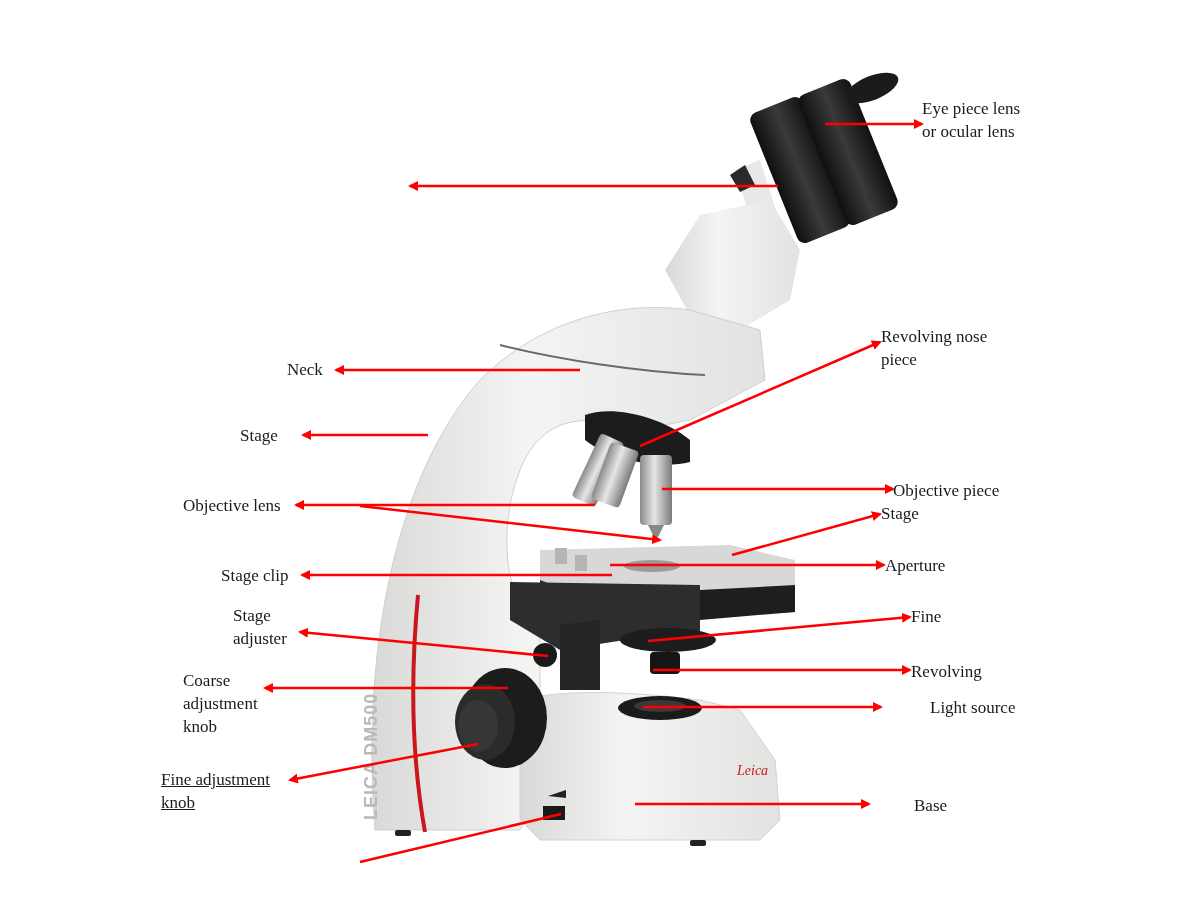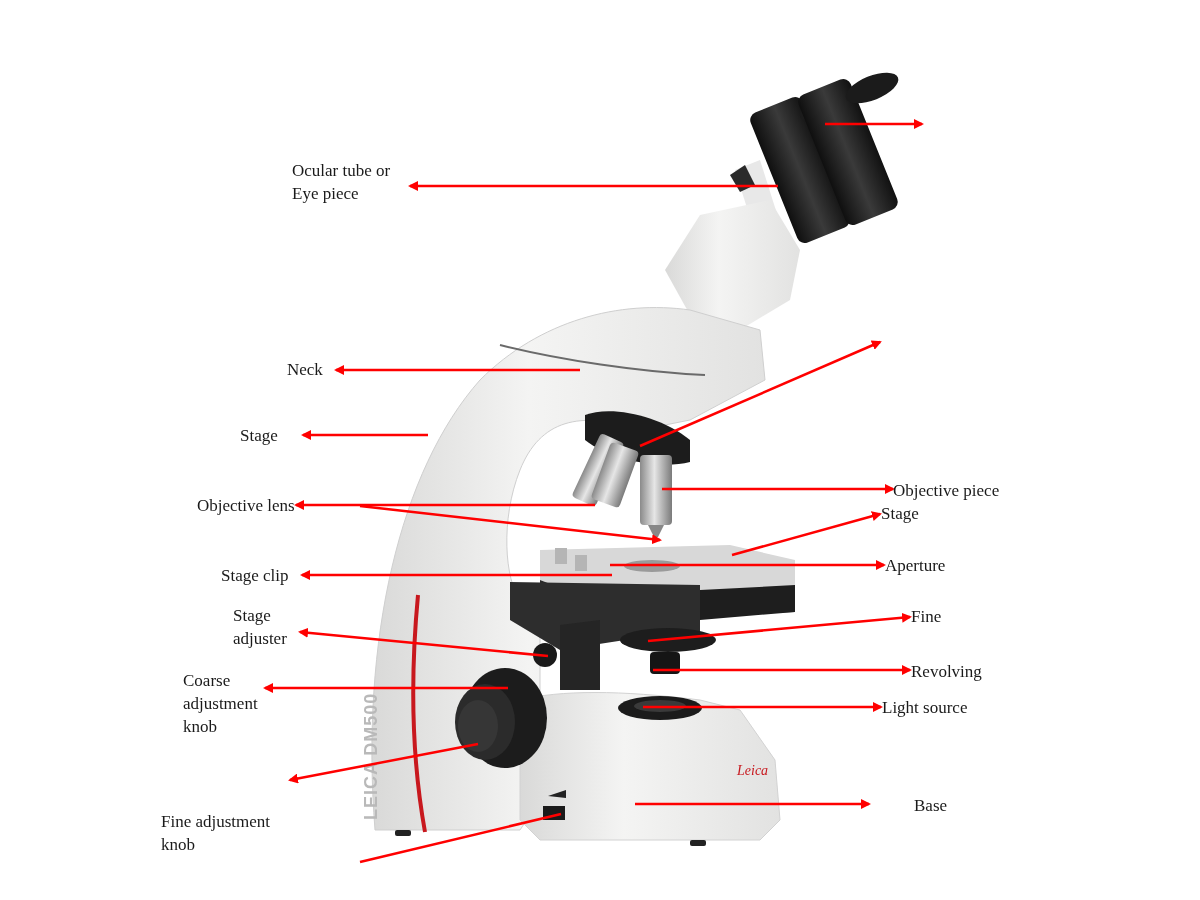--- a/index.html
+++ b/index.html
@@ -112,33 +112,35 @@
       <line x1="648" y1="641" x2="910" y2="617" marker-end="url(#ah)"></line>
       <line x1="653" y1="670" x2="910" y2="670" marker-end="url(#ah)"></line>
       <line x1="508" y1="688" x2="265" y2="688" marker-end="url(#ah)"></line>
       <line x1="643" y1="707" x2="881" y2="707" marker-end="url(#ah)"></line>
       <line x1="478" y1="744" x2="290" y2="780" marker-end="url(#ah)"></line>
       <line x1="635" y1="804" x2="869" y2="804" marker-end="url(#ah)"></line>
       <line x1="561" y1="814" x2="360" y2="862"></line>
     </g>
   </svg>
 
-  <div class="lbl" style="left:292px; top:159px;">Ocular tube or
-Eye piece</div>
+  <div class="lbl" style="left:922px; top:97px;">Eye piece lens
+or ocular lens</div>
   <div class="lbl" style="left:287px; top:358px;">Neck</div>
+  <div class="lbl" style="left:881px; top:325px;">Revolving nose
+piece</div>
   <div class="lbl" style="left:240px; top:424px;">Stage</div>
-  <div class="lbl" style="left:183px; top:494px;margin-left:14px;">Objective lens</div>
+  <div class="lbl" style="left:183px; top:494px;">Objective lens</div>
   <div class="lbl" style="left:893px; top:479px;">Objective piece</div>
   <div class="lbl" style="left:881px; top:502px;">Stage</div>
   <div class="lbl" style="left:221px; top:564px;">Stage clip</div>
   <div class="lbl" style="left:885px; top:554px;">Aperture</div>
   <div class="lbl" style="left:233px; top:604px;">Stage
 adjuster</div>
   <div class="lbl" style="left:911px; top:605px;">Fine</div>
   <div class="lbl" style="left:911px; top:660px;">Revolving</div>
   <div class="lbl" style="left:183px; top:669px;">Coarse
 adjustment
 knob</div>
-  <div class="lbl" style="left:882px; top:696px;text-align:center;">Light source</div>
-  <div class="lbl" style="left:161px; top:810px;">Fine adjustment
+  <div class="lbl" style="left:930px; top:696px;text-align:center;">Light source</div>
+  <div class="lbl" style="left:161px; top:768px;text-decoration:underline;">Fine adjustment
 knob</div>
   <div class="lbl" style="left:871px; top:794px;margin-left:43px;">Base</div>
 </div>
 
 </body></html>

